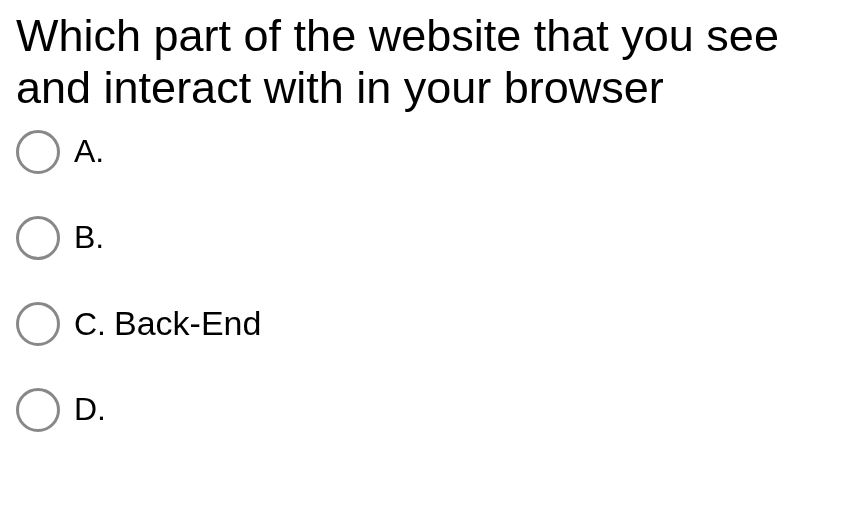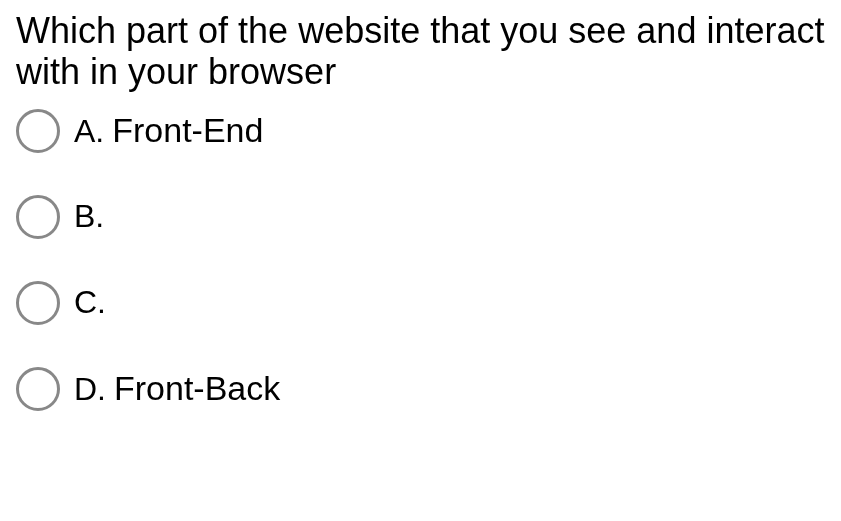--- a/index.html
+++ b/index.html
@@ -9,21 +9,21 @@
     }
     body {
       font-family: Arial, Helvetica, sans-serif;
       background: #ffffff;
       width: 841px;
       height: 521px;
       padding: 10px 16px;
       color: #000;
     }
     .question {
-      font-size: 36px;
+      font-size: 45px;
       line-height: 1.15;
       margin-bottom: 16px;
       font-weight: 400;
     }
     .options {
       display: flex;
       flex-direction: column;
       gap: 42px;
       margin-top: 4px;
     }
@@ -54,35 +54,34 @@
 </head>
 <body>
 
 <div class="question">Which part of the website that you see and interact with in your browser</div>
 
 <div class="options">
   <div class="option">
     <div class="radio"></div>
     <div class="option-text">
       <span class="letter">A.</span>
-      <span>Front-End</span>
     </div>
   </div>
   <div class="option">
     <div class="radio"></div>
     <div class="option-text">
       <span class="letter">B.</span>
     </div>
   </div>
   <div class="option">
     <div class="radio"></div>
     <div class="option-text">
       <span class="letter">C.</span>
+      <span>Back-End</span>
     </div>
   </div>
   <div class="option">
     <div class="radio"></div>
     <div class="option-text">
       <span class="letter">D.</span>
-      <span>Front-Back</span>
     </div>
   </div>
 </div>
 
 </body></html>

